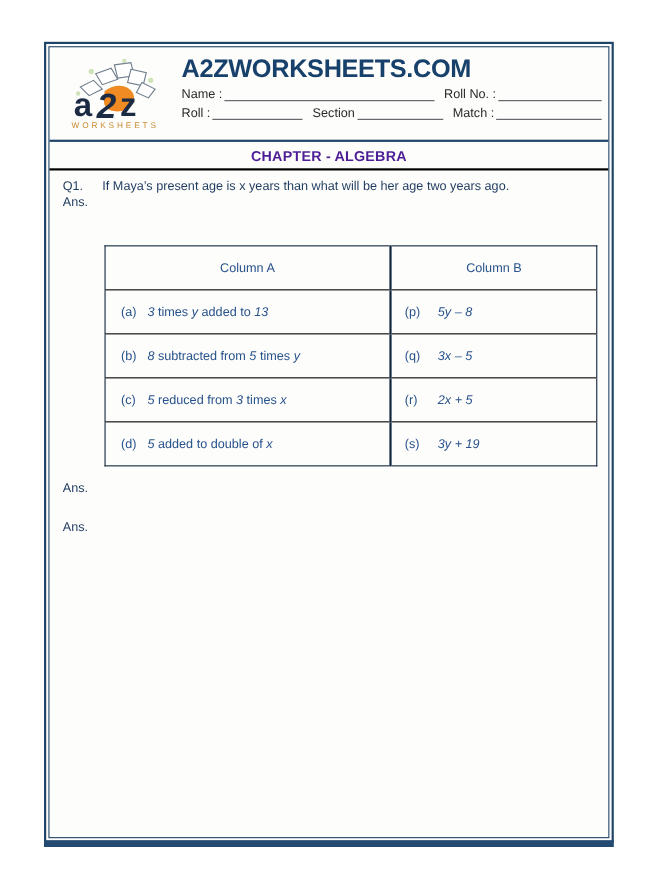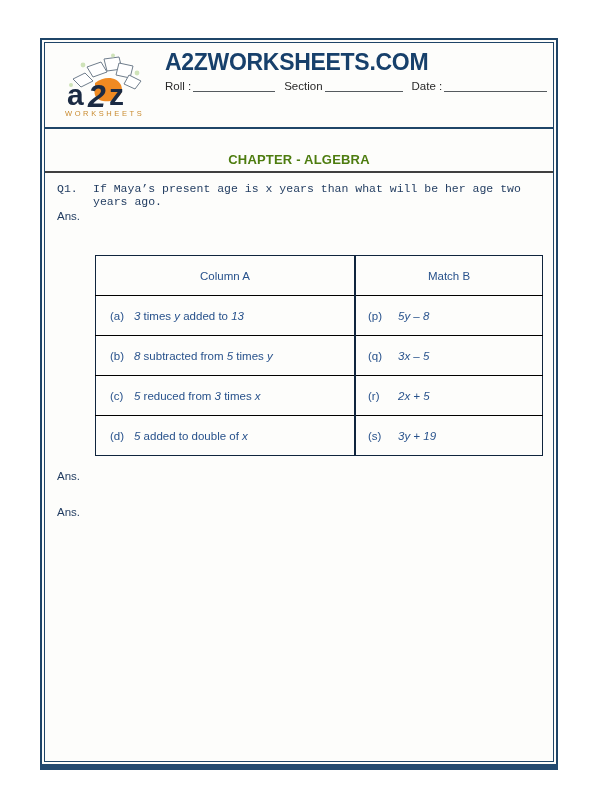--- a/index.html
+++ b/index.html
@@ -86,36 +86,35 @@
     height: 11px;
   }
   .rule.grow { flex: 1 1 auto; }
   .gap { flex: none; width: 9px; }
 
   
   .chapter {
     text-align: center;
     font-size: 13px;
     font-weight: bold;
-    color: #4d7c0f;
-    padding: 23px 0 4px 0;
-    border-bottom: 2px solid #404040;
+    color: #4c1d95;
+    padding: 5px 0 4px 0;
+    border-bottom: 2px solid #000000;
     letter-spacing: 0.2px;
   }
 
   
   .body { padding: 9px 14px 0 12px; }
 
   .qrow {
     display: flex;
     align-items: baseline;
     font-size: 11.5px;
     color: #1f3a5f;
     margin-bottom: 2px;
-    font-family: Liberation Mono, monospace;
   }
   .qlabel { flex: none; width: 36px; }
   .qtext  { flex: 1 1 auto; }
   .ansrow { display: flex; align-items: center; }
   .ansrow .qlabel { font-size: 11.5px; color: #1f3a5f; }
   .lines { flex: 1 1 auto; }
   .line {
     border-bottom: 1px solid #56687e;
     height: 17px;
   }
@@ -183,29 +182,36 @@
           <text x="8" y="52" font-family="'Liberation Sans', sans-serif" font-size="30" font-weight="bold" fill="#1b2b44">a</text>
           <text x="29" y="54" font-family="'Liberation Sans', sans-serif" font-size="32" font-weight="bold" font-style="italic" fill="#1b2b44">2</text>
           <text x="50" y="52" font-family="'Liberation Sans', sans-serif" font-size="30" font-weight="bold" fill="#1b2b44">z</text>
           <text x="6" y="63" font-family="'Liberation Sans', sans-serif" font-size="7.5" letter-spacing="2.6" fill="#c98b30">WORKSHEETS</text>
         </svg>
       </div>
 
       <div class="brand-block">
         <div class="brand-title">A2ZWORKSHEETS.COM</div>
 
+        <div class="field-row">
+          <span class="lbl">Name :</span>
+          <span class="rule grow"></span>
+          <span class="gap"></span>
+          <span class="lbl">Roll No. :</span>
+          <span class="rule" style="width:94px"></span>
+        </div>
 
         <div class="field-row">
           <span class="lbl">Roll :</span>
           <span class="rule" style="width:82px"></span>
           <span class="gap"></span>
           <span class="lbl">Section</span>
           <span class="rule" style="width:78px"></span>
           <span class="gap"></span>
-          <span class="lbl">Date :</span>
+          <span class="lbl">Match :</span>
           <span class="rule grow"></span>
         </div>
       </div>
     </div>
 
     <div class="chapter">CHAPTER - ALGEBRA</div>
 
     <div class="body">
 
       <div class="qrow">
@@ -222,21 +228,21 @@
         </span>
       </div>
 
       <div class="spacer-q1"></div>
 
 
       <table class="mtable">
         <tbody>
             <tr>
           <td class="col-a chead">Column A</td>
-          <td class="col-b chead">Match B</td>
+          <td class="col-b chead">Column B</td>
         </tr>
         <tr>
           <td class="col-a">
             <span class="cell-inner">
               <span class="tag">(a)</span>
               <span class="expr"><i>3</i> times <i>y</i> added to <i>13</i></span>
             </span>
           </td>
           <td class="col-b">
             <span class="cell-inner">

